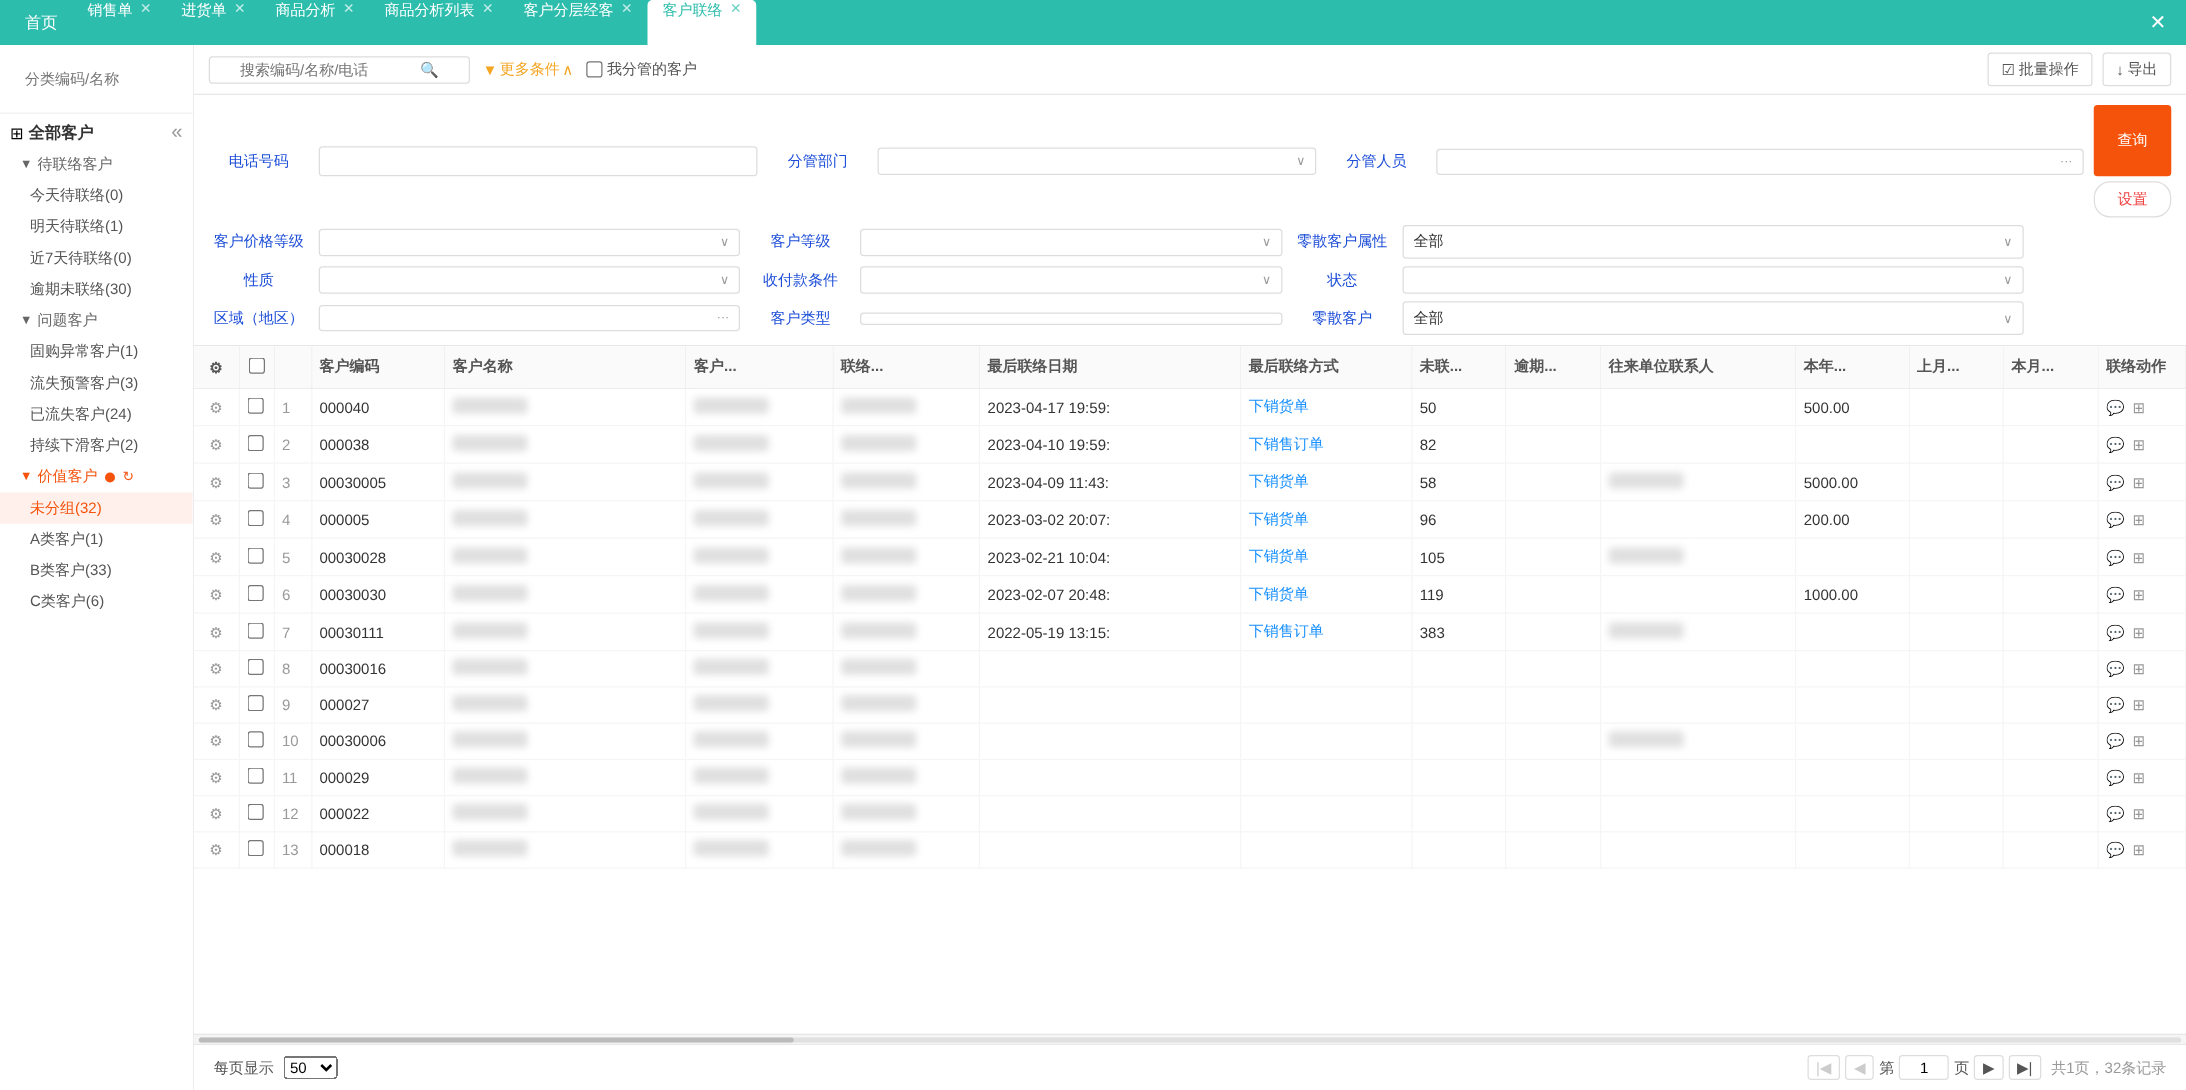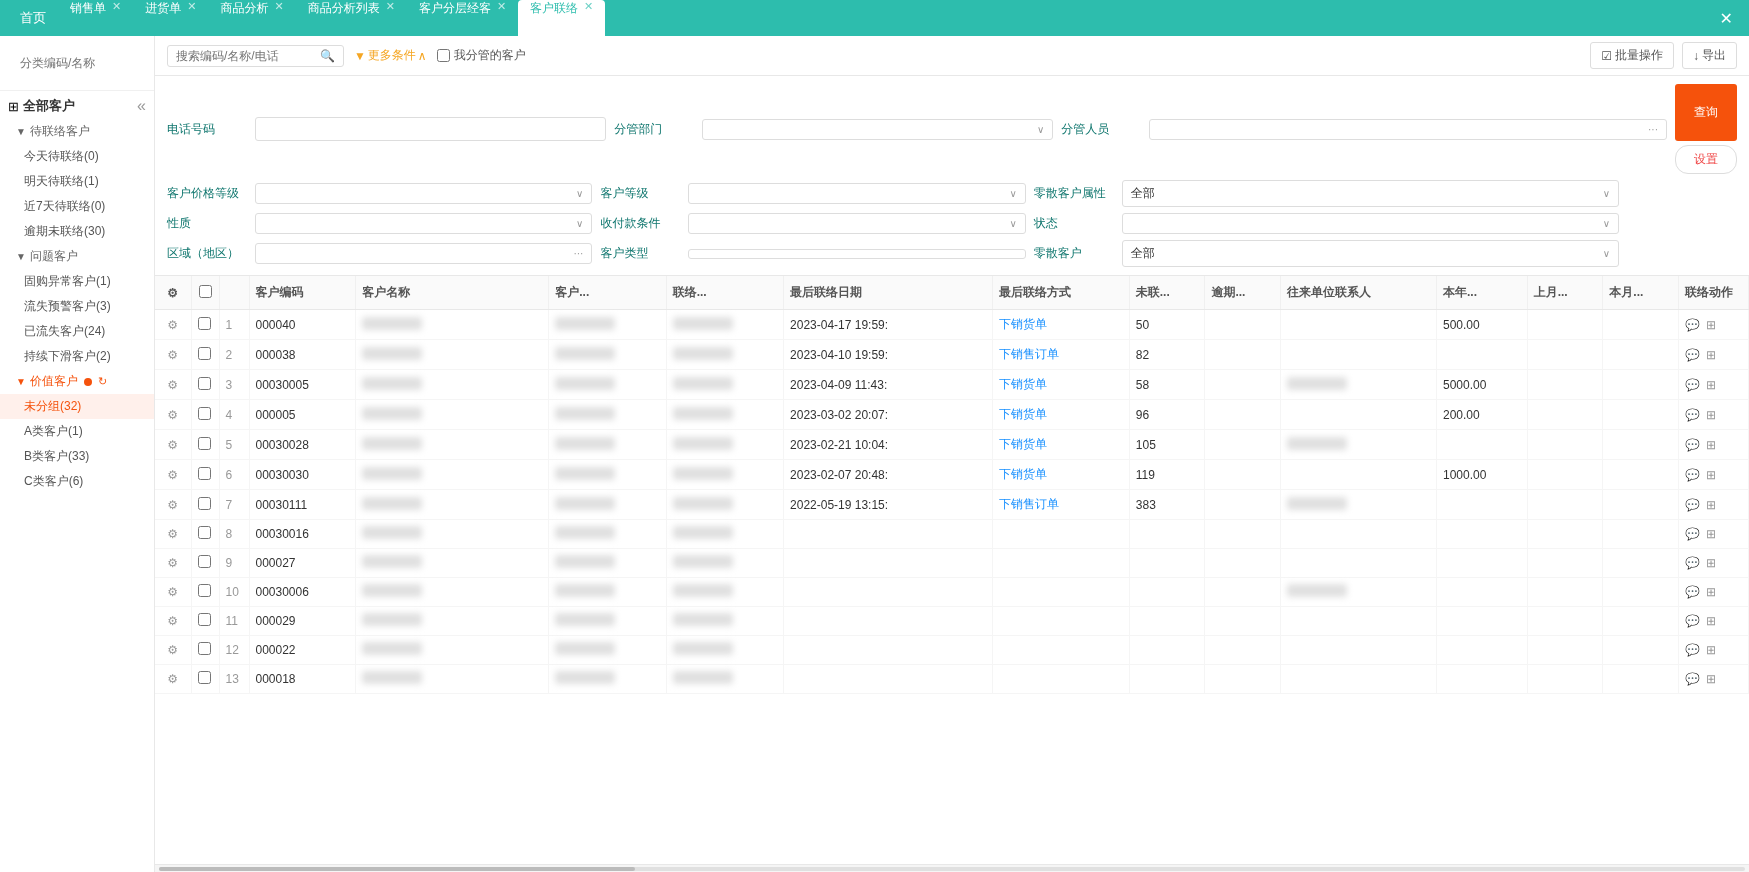--- a/index.html
+++ b/index.html
@@ -111,21 +111,21 @@
       padding: 6px 12px;
       display: flex;
       align-items: center;
       gap: 10px;
     }
     .filter-search {
       display: flex;
       align-items: center;
       border: 1px solid #ddd;
       border-radius: 3px;
-      padding: 3px 8px;
+      padding: 3px 24px;
       gap: 4px;
     }
     .filter-search input {
       border: none;
       outline: none;
       font-size: 12px;
       width: 130px;
       color: #999;
     }
     .filter-more {
@@ -177,22 +177,22 @@
     }
     .filter-row {
       display: flex;
       align-items: center;
       gap: 8px;
       margin-bottom: 6px;
     }
     .filter-row:last-child { margin-bottom: 0; }
     .filter-label {
       width: 80px;
-      text-align: left;
-      color: #0f766e;
+      text-align: center;
+      color: #1d4ed8;
       font-size: 12px;
       flex-shrink: 0;
     }
     .filter-field {
       flex: 1;
       border: 1px solid #ddd;
       border-radius: 3px;
       padding: 4px 8px;
       font-size: 12px;
       color: #333;
@@ -841,15 +841,32 @@
           </tbody>
       </table>
     </div>
 
     <div class="scrollbar-area">
       <div class="scrollbar-track">
         <div class="scrollbar-thumb"></div>
       </div>
     </div>
 
+    <div class="table-footer">
+      <span>每页显示</span>
+      <select>
+        <option>50</option>
+        <option>100</option>
+      </select>
+      <div class="footer-nav">
+        <button disabled="">|◀</button>
+        <button disabled="">◀</button>
+        <span>第</span>
+        <input class="footer-page-input" type="text" value="1" style="">
+        <span>页</span>
+        <button>▶</button>
+        <button>▶|</button>
+      </div>
+      <span class="footer-total">共1页，32条记录</span>
+    </div>
 
   </div>
 </div>
 
 </body></html>

